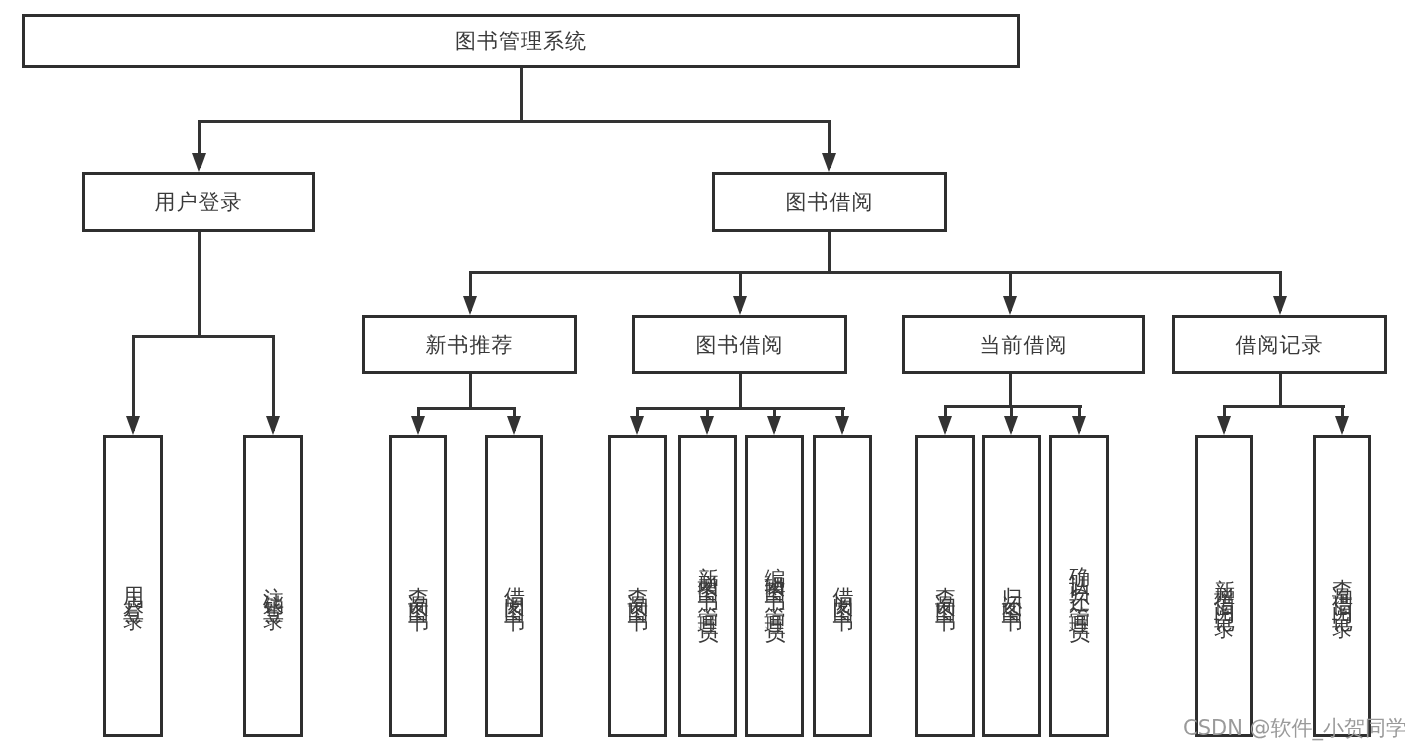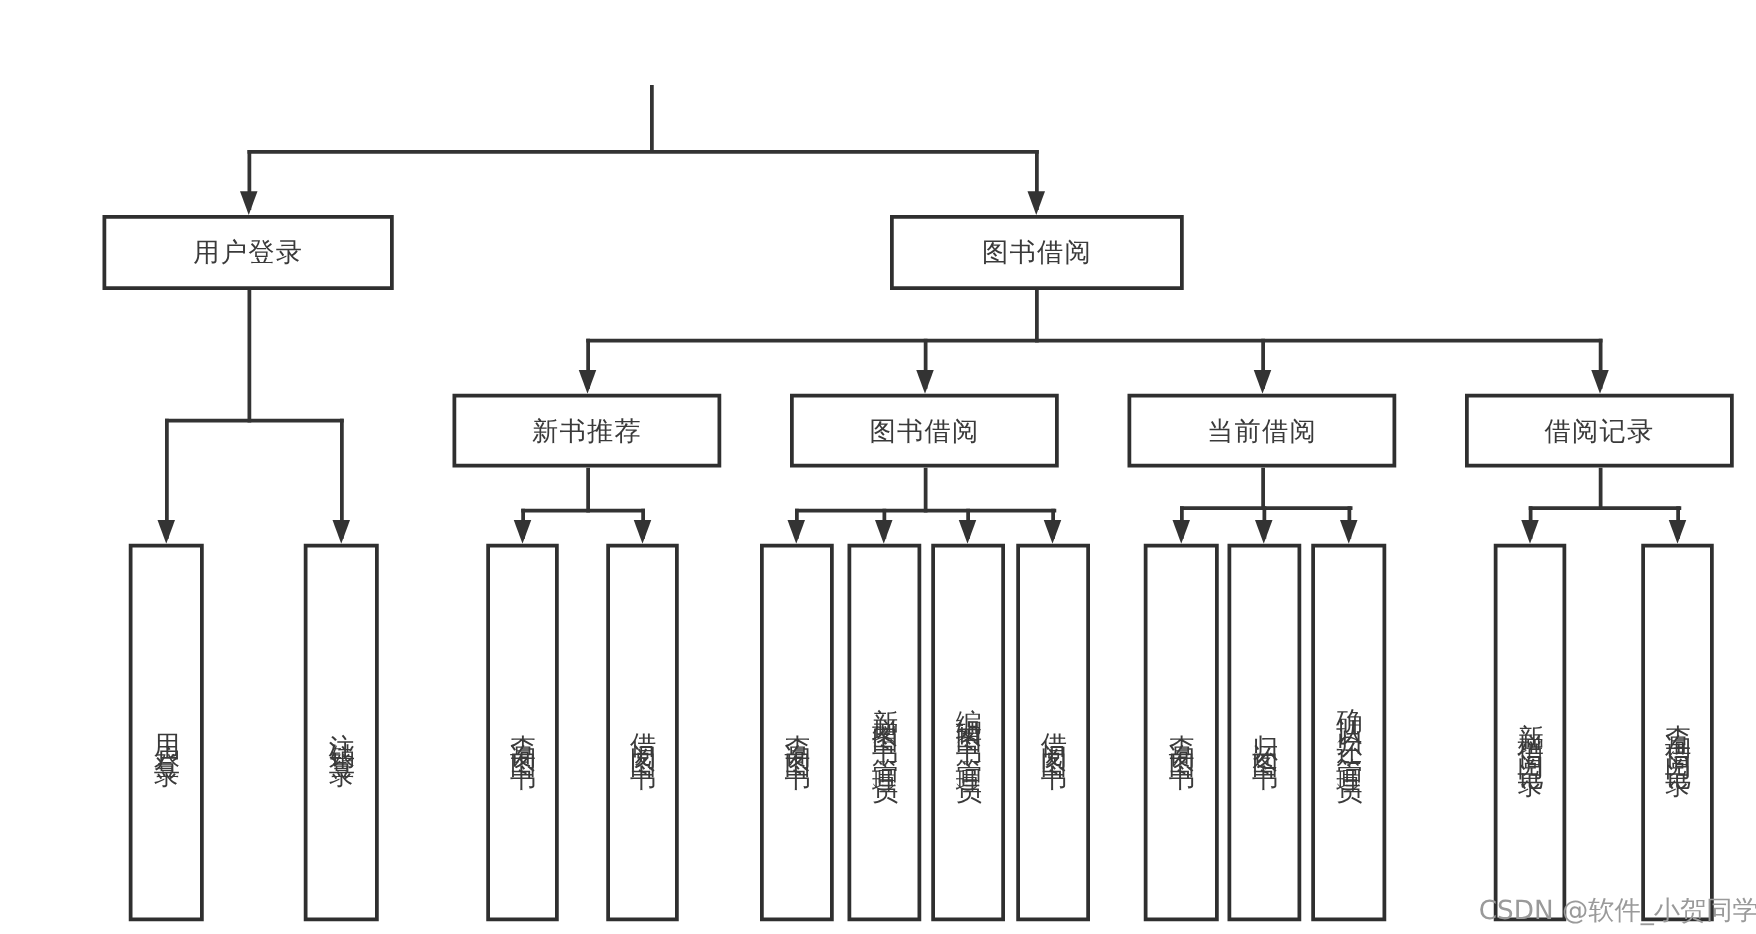--- a/index.html
+++ b/index.html
@@ -53,27 +53,28 @@
     color: #9a9a9a;
     white-space: nowrap;
     z-index: 5;
   }
 </style>
 </head>
 <body>
 
 <div class="canvas">
 
+  <div class="box h" style="left:22px;top:14px;width:998px;height:54px">图书管理系统</div>
 
   <div class="box h" style="left:82px;top:172px;width:233px;height:60px">用户登录</div>
   <div class="box h" style="left:712px;top:172px;width:235px;height:60px">图书借阅</div>
 
   <div class="box h" style="left:632px;top:315px;width:215px;height:59px">图书借阅</div>
   <div class="box h" style="left:362px;top:315px;width:215px;height:59px">新书推荐</div>
-  <div class="box h" style="left:902px;top:315px;width:215px;height:59px">当前借阅</div>
+  <div class="box h" style="left:902px;top:315px;width:243px;height:59px">当前借阅</div>
   <div class="box h" style="left:1172px;top:315px;width:215px;height:59px">借阅记录</div>
 
   <div class="box v" style="left:103px;top:435px;width:60px;height:302px">用户登录</div>
   <div class="box v" style="left:243px;top:435px;width:60px;height:302px">注销登录</div>
 
   <div class="box v" style="left:389px;top:435px;width:58px;height:302px">查询图书</div>
   <div class="box v" style="left:485px;top:435px;width:58px;height:302px">借阅图书</div>
 
   <div class="box v" style="left:608px;top:435px;width:59px;height:302px">查询图书</div>
   <div class="box v" style="left:678px;top:435px;width:59px;height:302px">新增图书（管理员）</div>

